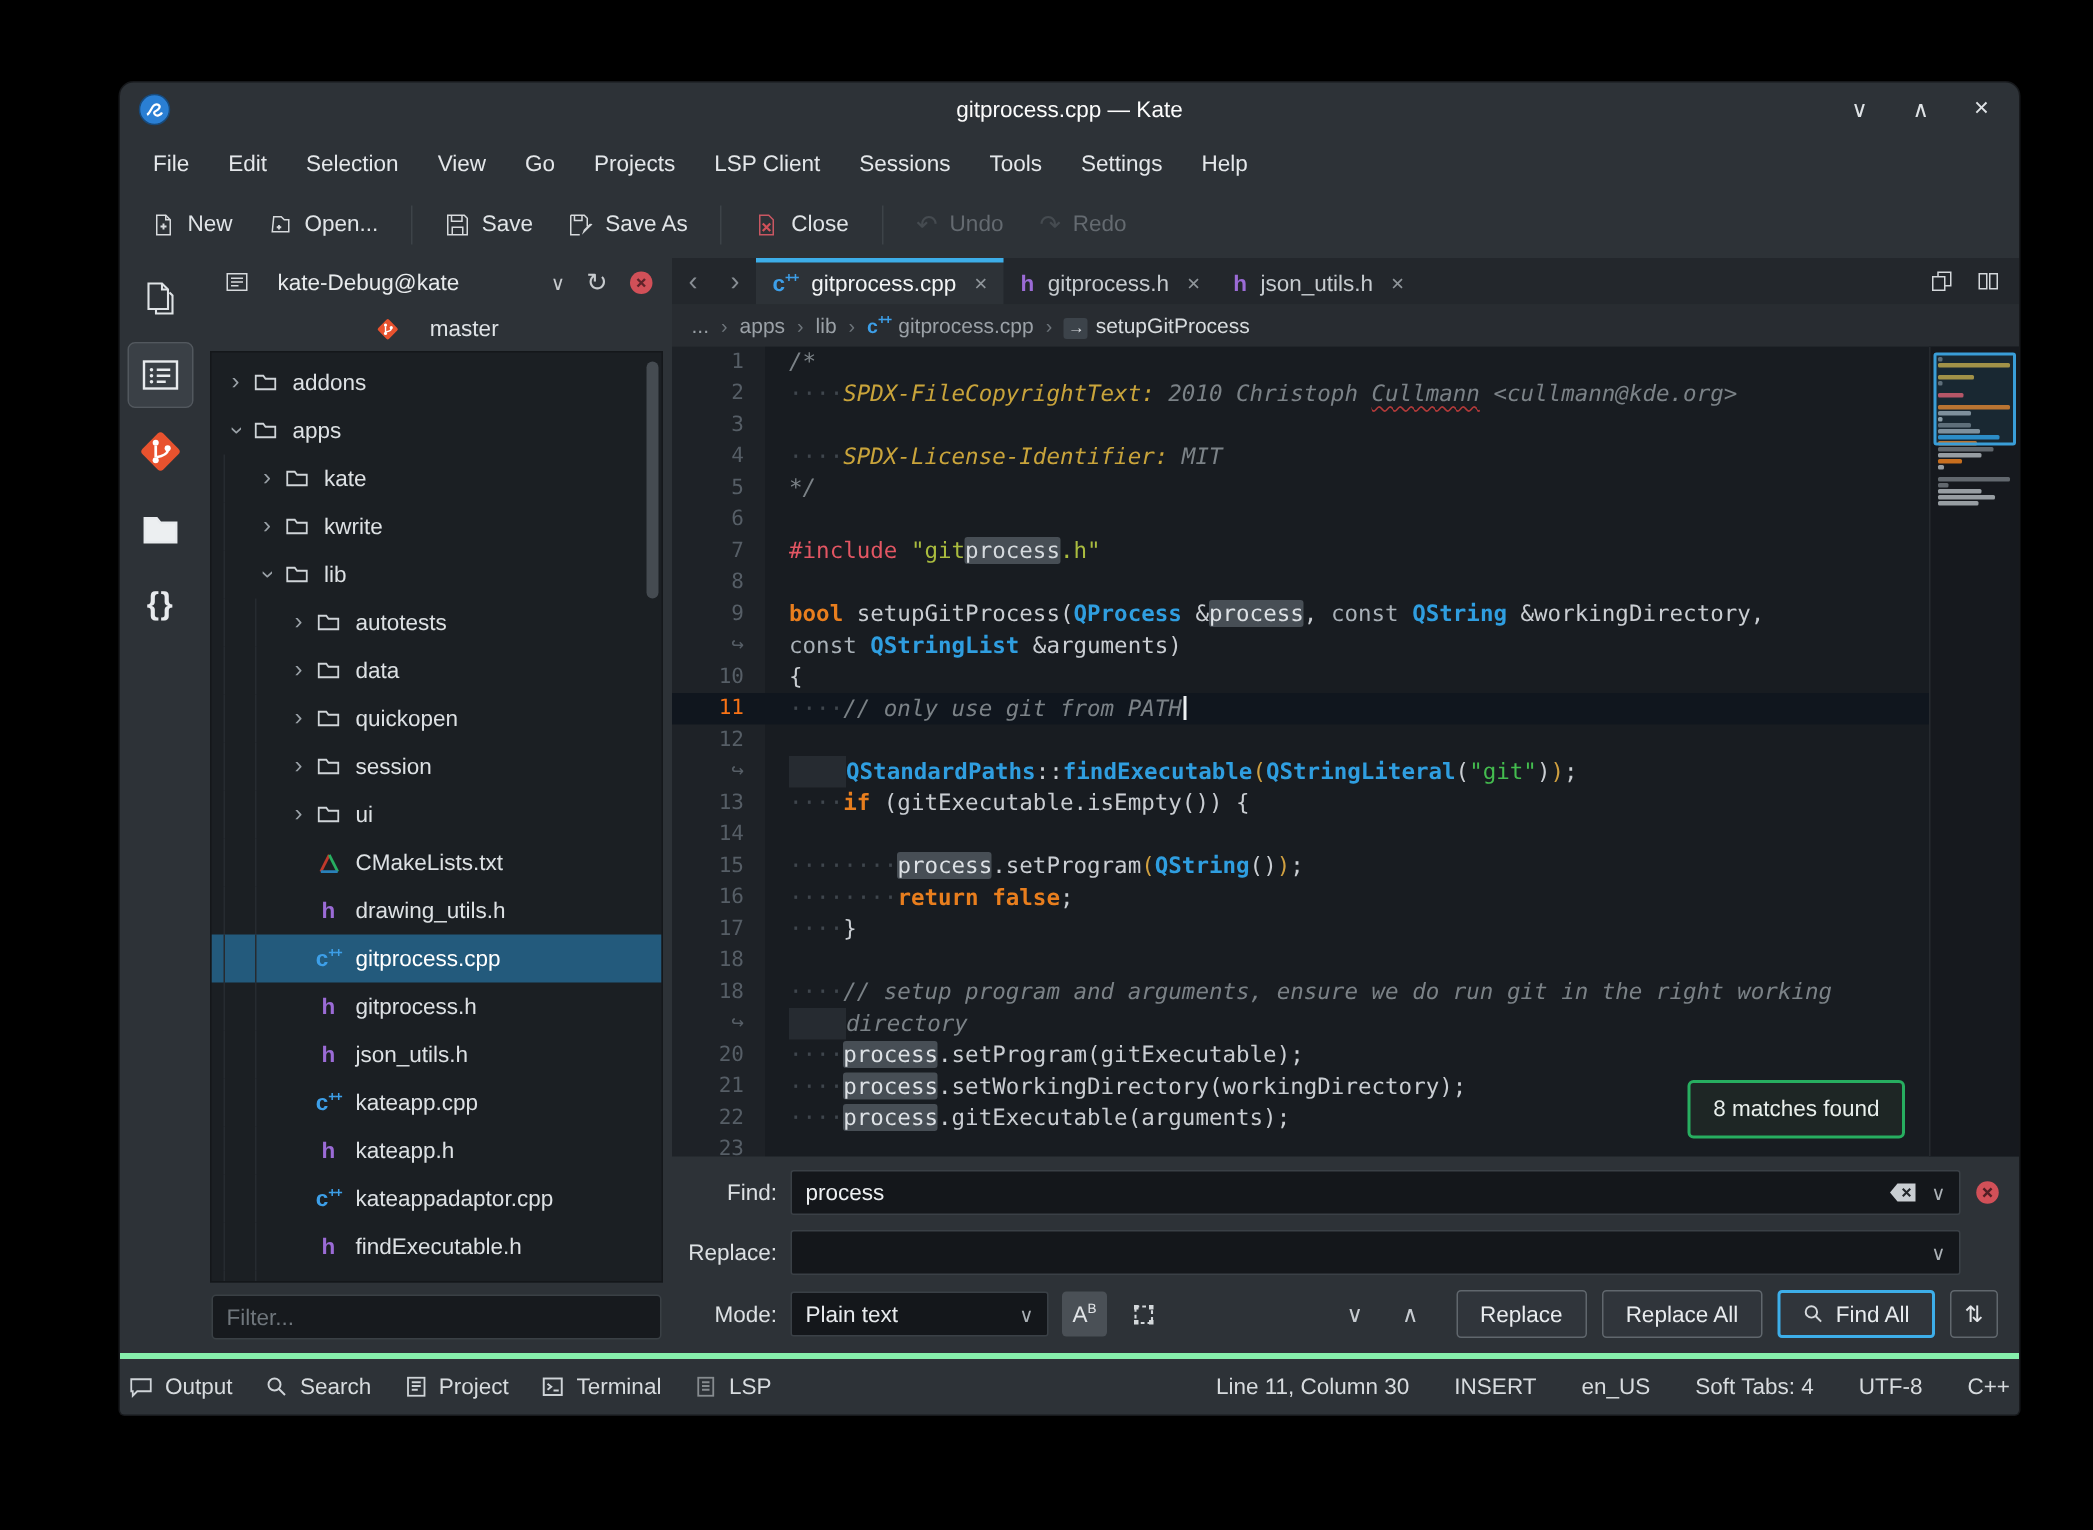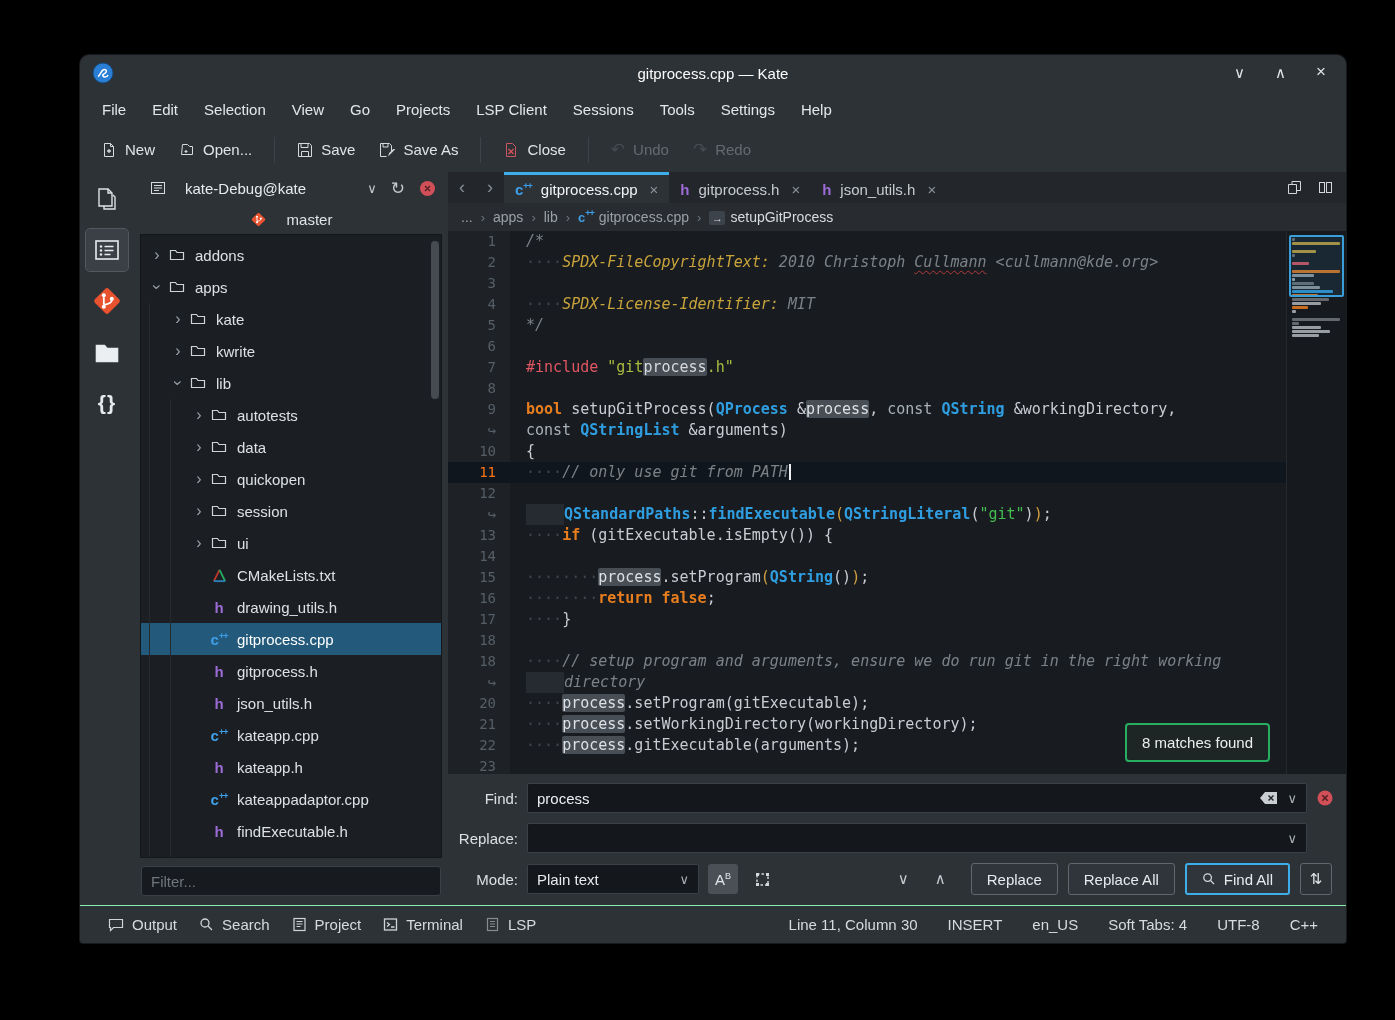--- a/index.html
+++ b/index.html
@@ -98,21 +98,21 @@
   .mbtn{height:30px;min-width:30px;border-radius:3px;display:flex;align-items:center;justify-content:center;color:#e2e5e8;font-size:14px}
   .mbtn.pressed{background:#4a5056}
   .acase{font-size:15px}
   .acase sup{font-size:9px}
   .navchevs{margin-left:auto;display:flex;gap:26px;color:#c6cbd0;font-size:15px;margin-right:16px}
   .abtn{border:1px solid #60676d;border-radius:3px;padding:0 15px;height:32px;display:flex;align-items:center;gap:8px;color:#e8ebee;font-size:15px;background:#30353b;box-sizing:border-box}
   .abtn.focus{border:2px solid #3daee9}
   .swapbtn{border:1px solid #60676d;border-radius:3px;width:32px;height:32px;display:flex;align-items:center;justify-content:center;color:#e2e5e8;font-size:15px;box-sizing:border-box}
   .brow-gap{display:flex;gap:10px;align-items:center}
   
-  .statusbar{height:37px;display:flex;align-items:center;padding:0 28px;font-size:15px;color:#d7dbde;border-top:1px solid #86efac;flex:0 0 auto}
+  .statusbar{height:37px;display:flex;align-items:center;padding:0 6px;font-size:15px;color:#d7dbde;border-top:4px solid #86efac;flex:0 0 auto}
   .stleft{display:flex;gap:22px}
   .stitem{display:flex;align-items:center;gap:8px}
   .stitem.dim .sticon{opacity:.55}
   .stright{margin-left:auto;display:flex;gap:30px}
   svg{display:block}
 </style>
 </head>
 <body>
 
 <div class="window">

